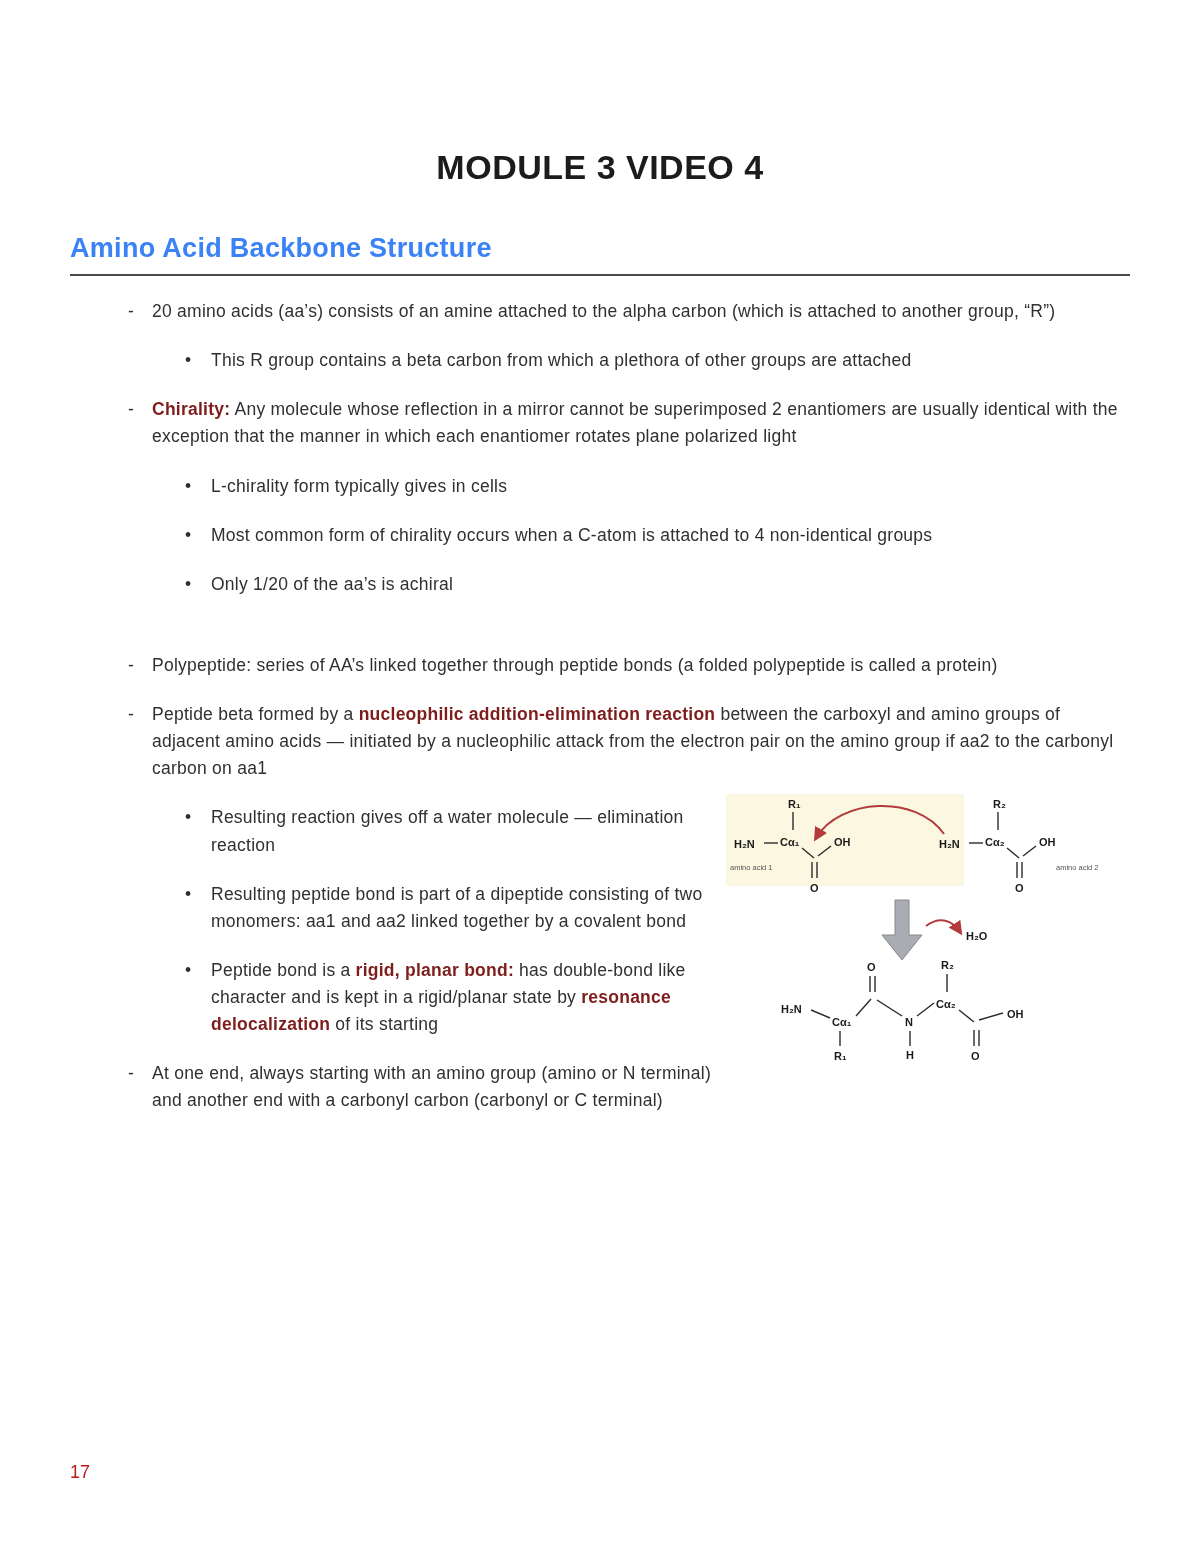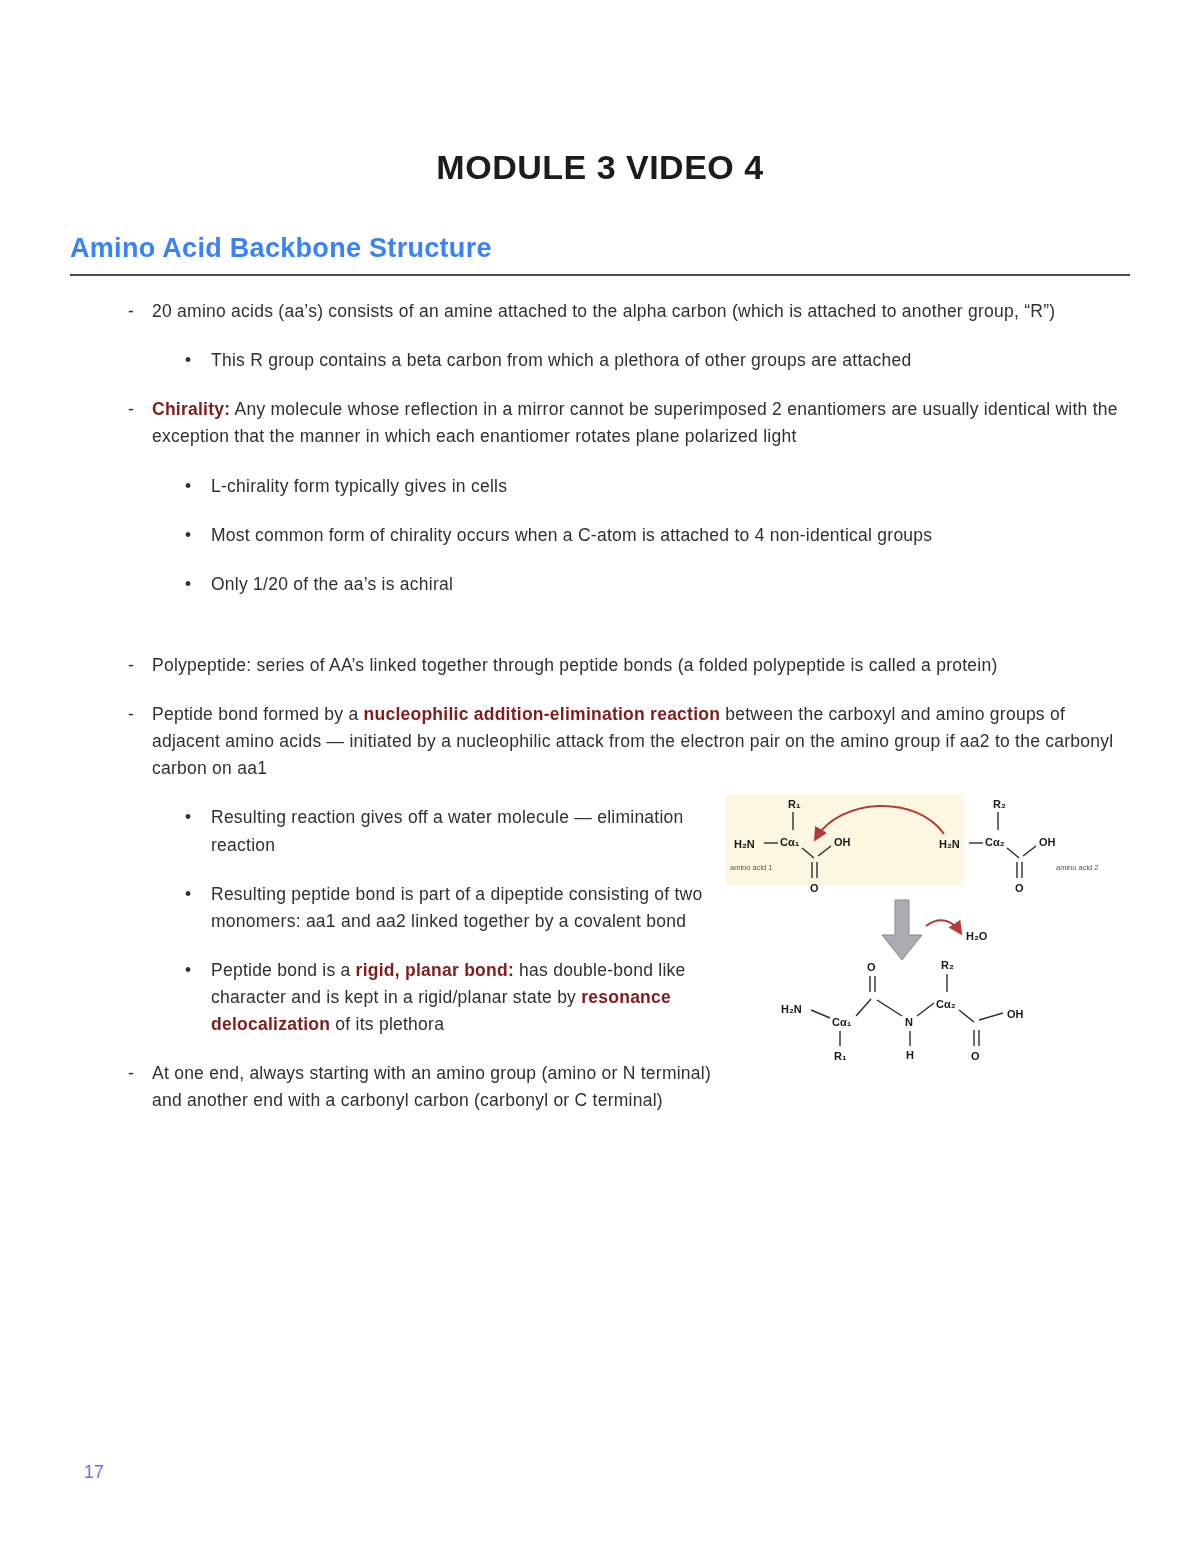--- a/index.html
+++ b/index.html
@@ -65,24 +65,24 @@
     flex: none;
     width: 648px;
   }
   .fig {
     flex: none;
     margin-left: 8px;
     margin-top: 6px;
   }
   .page-num {
     position: absolute;
-    left: 84px;
+    left: 70px;
     top: 1462px;
     font-size: 18px;
-    color: #8b5cf6;
+    color: #b91c1c;
   }
   strong { font-weight: bold; color: #7f1d1d; }
   svg text { font-family: "Liberation Sans", sans-serif; }
   .chem-label { font-size: 11px; font-weight: bold; fill: #1a1a1a; }
   .chem-caption { font-size: 7.5px; fill: #555; font-weight: normal; }
   .bond { stroke: #2b2b2b; stroke-width: 1.4; }
   .red-arrow { stroke: #b23a3a; stroke-width: 2; fill: none; }
 </style>
 </head>
 <body>
@@ -127,39 +127,39 @@
 
   <section style="margin-top: 54px;">
 
     <div class="dash-item body-text">
       <span class="marker">-</span>
       <div class="txt">Polypeptide: series of AA’s linked together through peptide bonds (a folded polypeptide is called a protein)</div>
     </div>
 
     <div class="dash-item body-text">
       <span class="marker">-</span>
-      <div class="txt"><span>Peptide bond formed by a </span><strong>nucleophilic addition-elimination reaction</strong><span> between the carboxyl and amino groups of adjacent amino acids — initiated by a nucleophilic attack from the electron pair on the amino group if aa2 to the carbonyl carbon on aa1</span></div>
+      <div class="txt"><span>Peptide beta formed by a </span><strong>nucleophilic addition-elimination reaction</strong><span> between the carboxyl and amino groups of adjacent amino acids — initiated by a nucleophilic attack from the electron pair on the amino group if aa2 to the carbonyl carbon on aa1</span></div>
     </div>
 
     <div class="wrap-row">
       <div class="left-col">
 
         <div class="sub-item body-text">
           <span class="marker">•</span>
           <div class="txt">Resulting reaction gives off a water molecule — elimination reaction</div>
         </div>
 
         <div class="sub-item body-text">
           <span class="marker">•</span>
           <div class="txt">Resulting peptide bond is part of a dipeptide consisting of two monomers: aa1 and aa2 linked together by a covalent bond</div>
         </div>
 
         <div class="sub-item body-text">
           <span class="marker">•</span>
-          <div class="txt"><span>Peptide bond is a </span><strong>rigid, planar bond:</strong><span> has double-bond like character and is kept in a rigid/planar state by </span><strong>resonance delocalization</strong><span> of its plethora</span></div>
+          <div class="txt"><span>Peptide bond is a </span><strong>rigid, planar bond:</strong><span> has double-bond like character and is kept in a rigid/planar state by </span><strong>resonance delocalization</strong><span> of its starting</span></div>
         </div>
 
         <div class="dash-item body-text">
           <span class="marker">-</span>
           <div class="txt">At one end, always starting with an amino group (amino or N terminal) and another end with a carbonyl carbon (carbonyl or C terminal)</div>
         </div>
 
       </div>
 
       <div class="fig">

